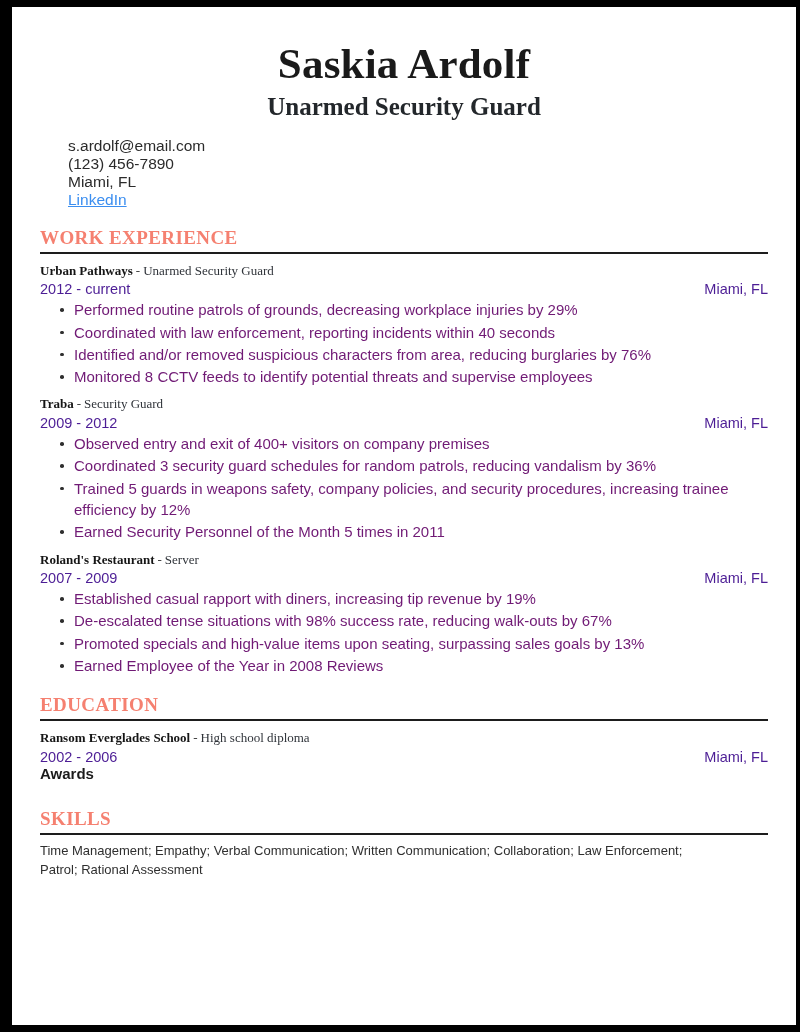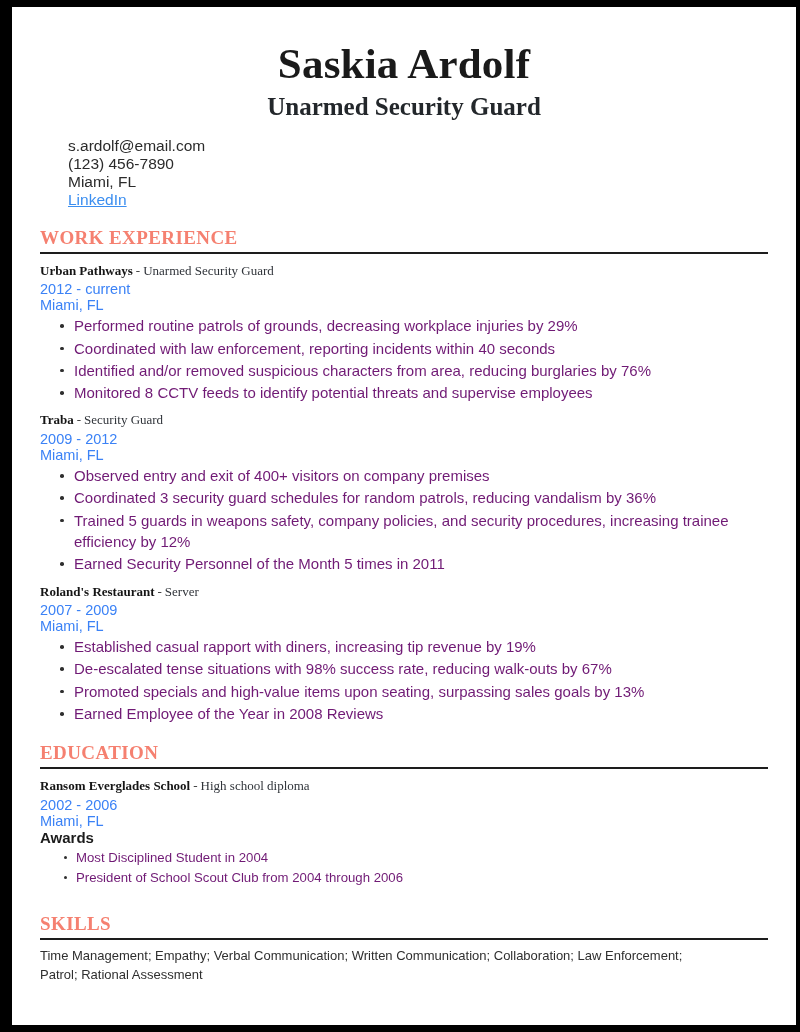--- a/index.html
+++ b/index.html
@@ -106,23 +106,22 @@
   }
   .entry-role {
     font-weight: normal;
     color: #30343a;
   }
   .entry-meta {
     display: flex;
     justify-content: space-between;
     align-items: baseline;
     font-size: 14.5px;
-    color: #3b82f6;
+    color: #4c1d95;
     margin-top: 3px;
-    flex-direction: column;
   }
   .bullets {
     list-style: none;
     margin: 2px 0 0 0;
     padding: 0;
   }
   .bullets li {
     position: relative;
     padding-left: 34px;
     font-size: 15px;
@@ -243,24 +242,20 @@
 
     <div class="entry">
       <div class="entry-title-line">
         <span class="entry-org">Ransom Everglades School</span><span class="entry-sep">-</span><span class="entry-role">High school diploma</span>
       </div>
       <div class="entry-meta">
         <span>2002 - 2006</span>
         <span>Miami, FL</span>
       </div>
       <div class="sub-heading">Awards</div>
-      <ul class="bullets small">
-        <li>Most Disciplined Student in 2004</li>
-        <li>President of School Scout Club from 2004 through 2006</li>
-      </ul>
     </div>
   </div>
 
   <div class="section skills-section">
     <div class="section-title">SKILLS</div>
     <div class="section-rule"></div>
     <div class="skills-text">Time Management; Empathy; Verbal Communication; Written Communication; Collaboration; Law Enforcement; Patrol; Rational Assessment</div>
   </div>
 
 </div>

